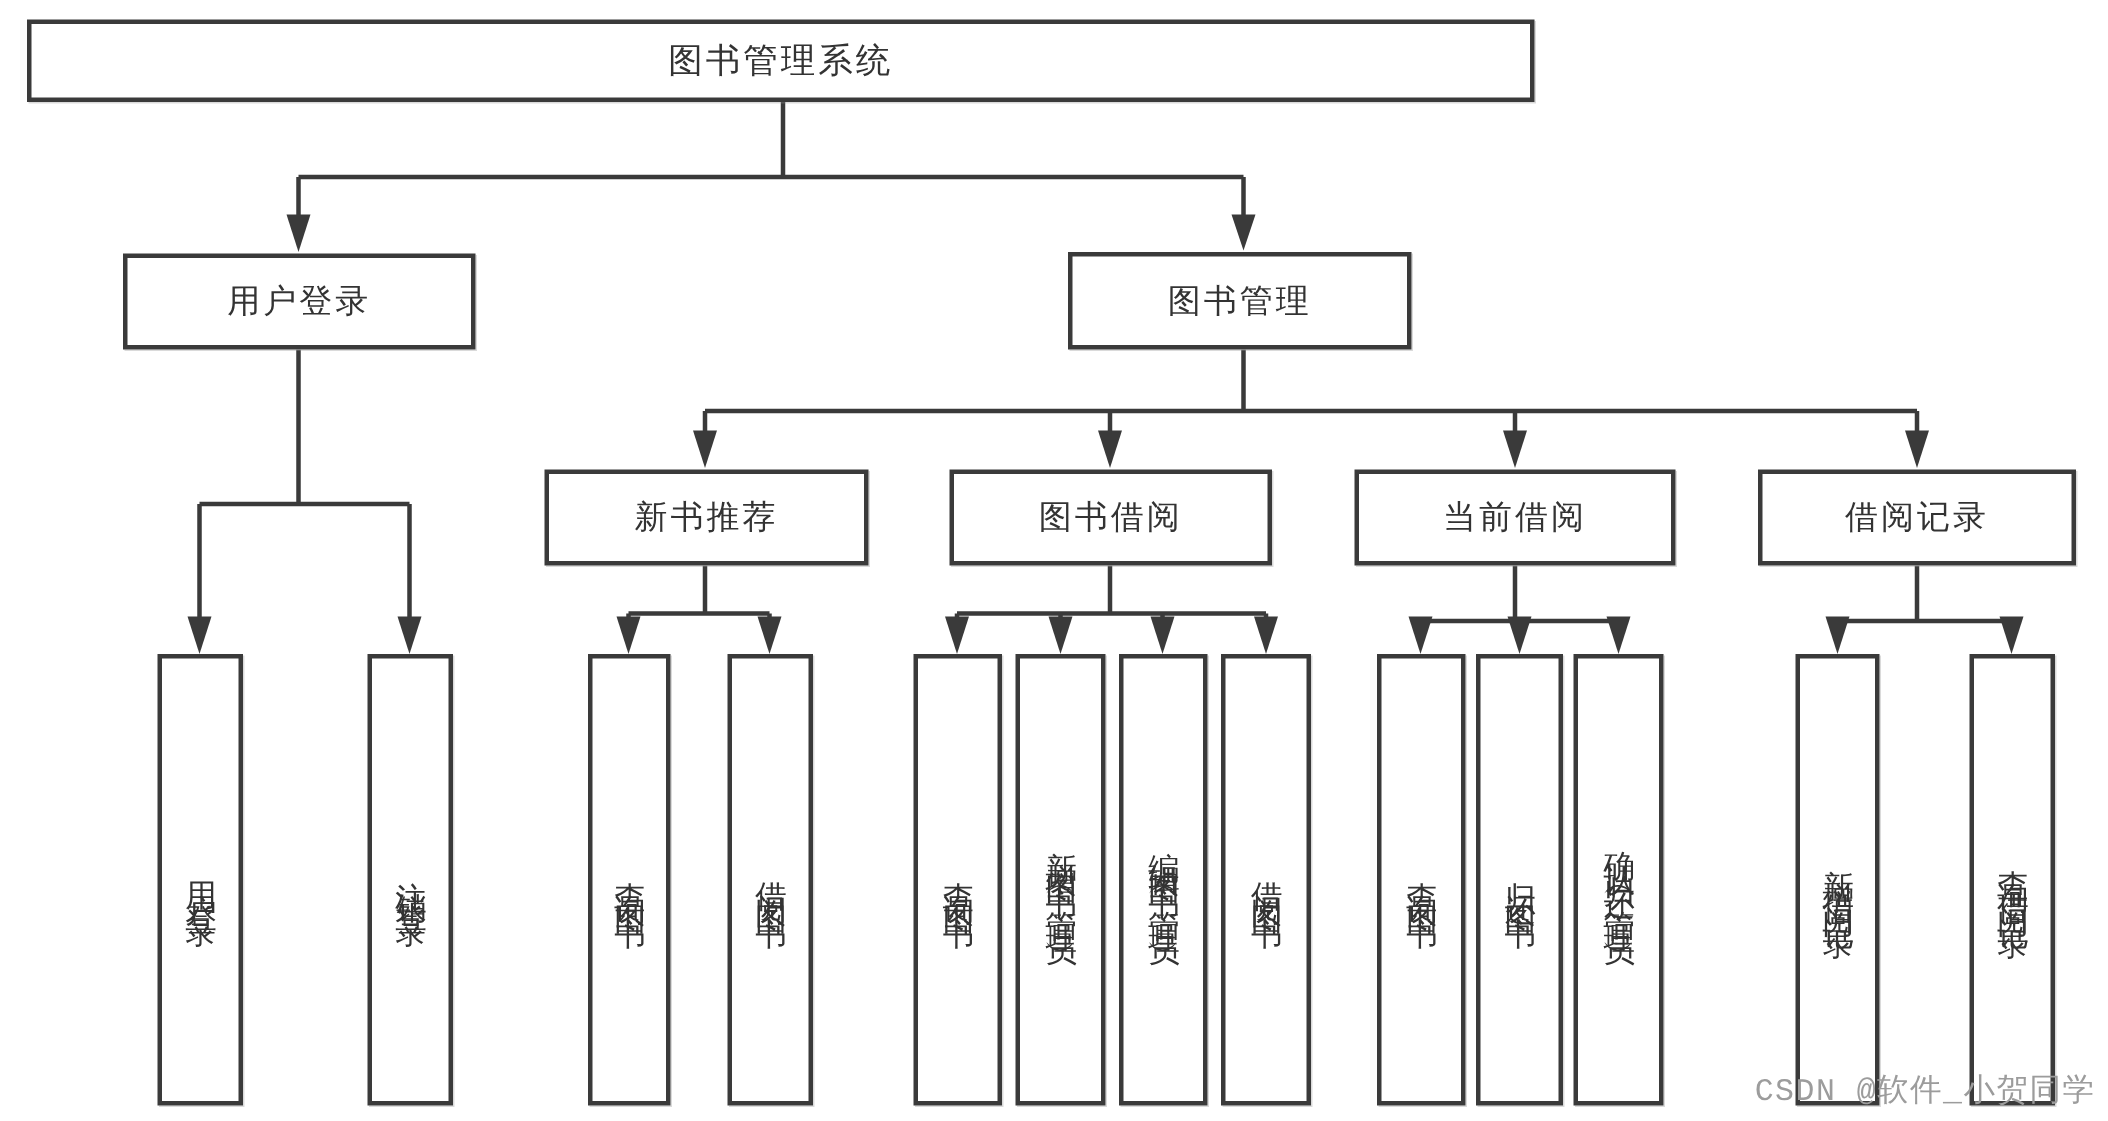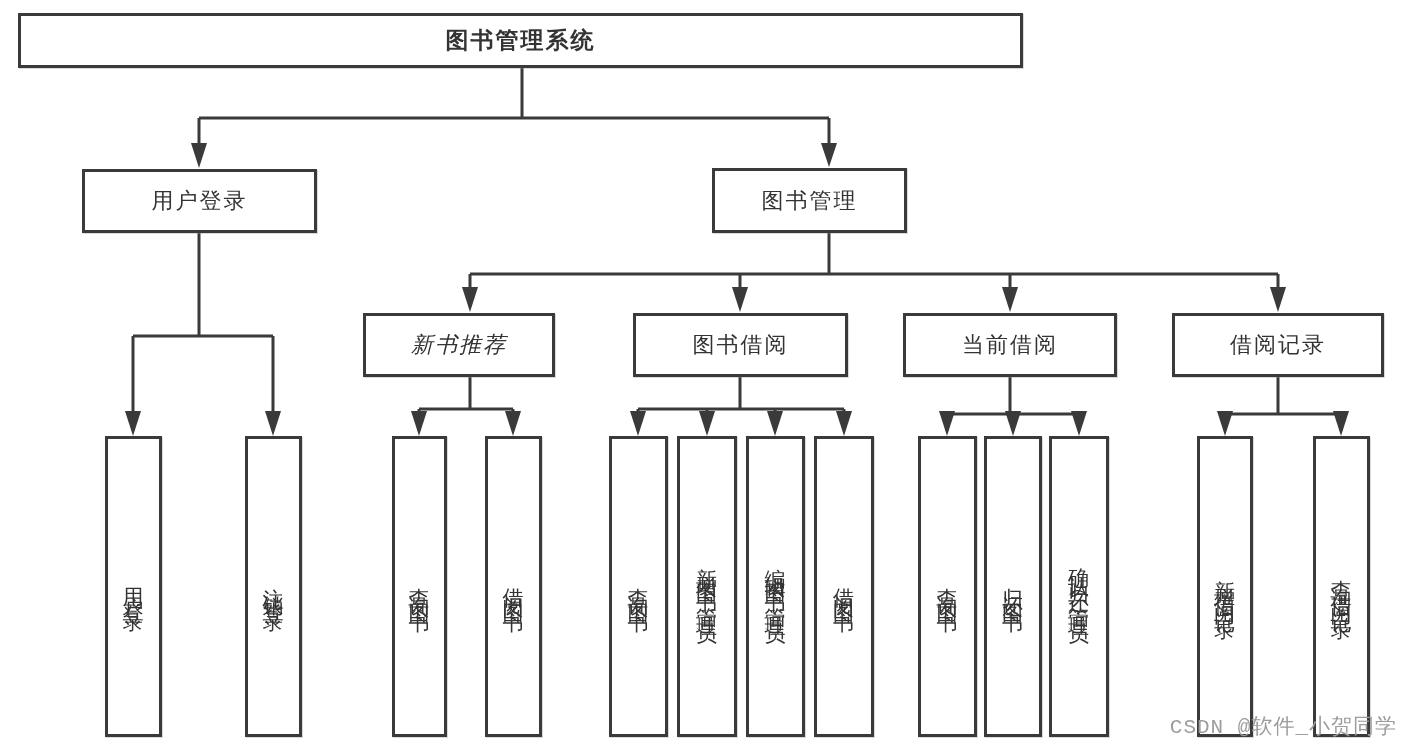--- a/index.html
+++ b/index.html
@@ -19,36 +19,36 @@
     align-items:center;
     justify-content:center;
     color:#333333;
     box-shadow:1px 1px 0 rgba(150,150,150,0.35);
   }
   .h-label{
     font-size:22px;
     letter-spacing:2px;
     white-space:nowrap;
   }
-  .root-label{font-size:23px;font-weight:bold;}
+  .root-label{font-size:23px;}
   .v-label{
     writing-mode:vertical-rl;
     text-orientation:mixed;
     font-size:21px;
     letter-spacing:8px;
     line-height:1.1;
     white-space:nowrap;
   }
   
   .b-root{left:18px;top:13px;width:1005px;height:55px;}
   
   .b-userlogin{left:82px;top:169px;width:235px;height:64px;}
-  .b-bookmgmt{left:712px;top:168px;width:195px;height:65px;}
+  .b-bookmgmt{left:712px;top:168px;width:229px;height:65px;}
   
-  .b-newbook{left:363px;top:313px;width:192px;height:64px;font-style:italic;}
+  .b-newbook{left:363px;top:313px;width:216px;height:64px;}
   .b-borrow{left:633px;top:313px;width:215px;height:64px;}
   .b-current{left:903px;top:313px;width:214px;height:64px;}
   .b-records{left:1172px;top:313px;width:212px;height:64px;}
   
   .tall{top:436px;height:301px;}
   .b-ul1{left:105px;width:57px;}
   .b-ul2{left:245px;width:57px;}
   .b-nb1{left:392px;width:55px;}
   .b-nb2{left:485px;width:57px;}
   .b-bb1{left:609px;width:59px;}

